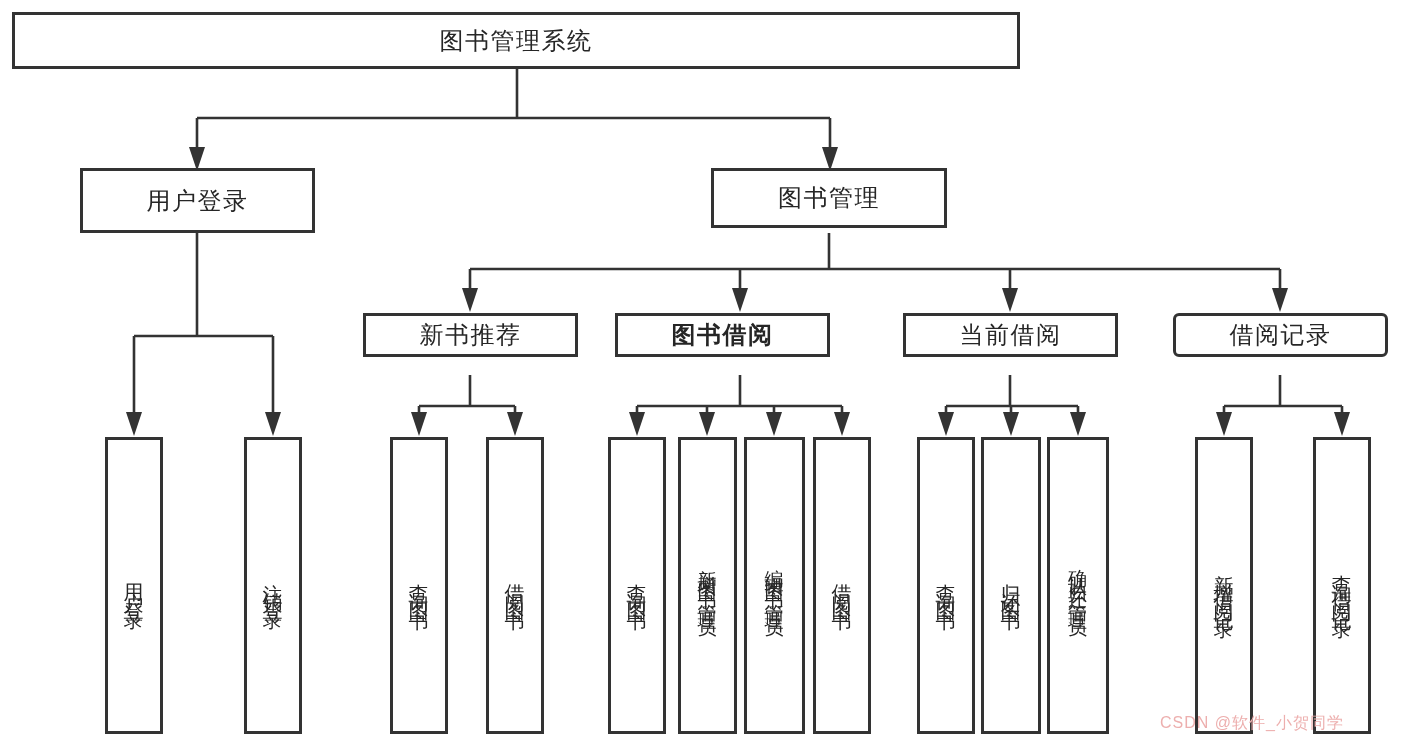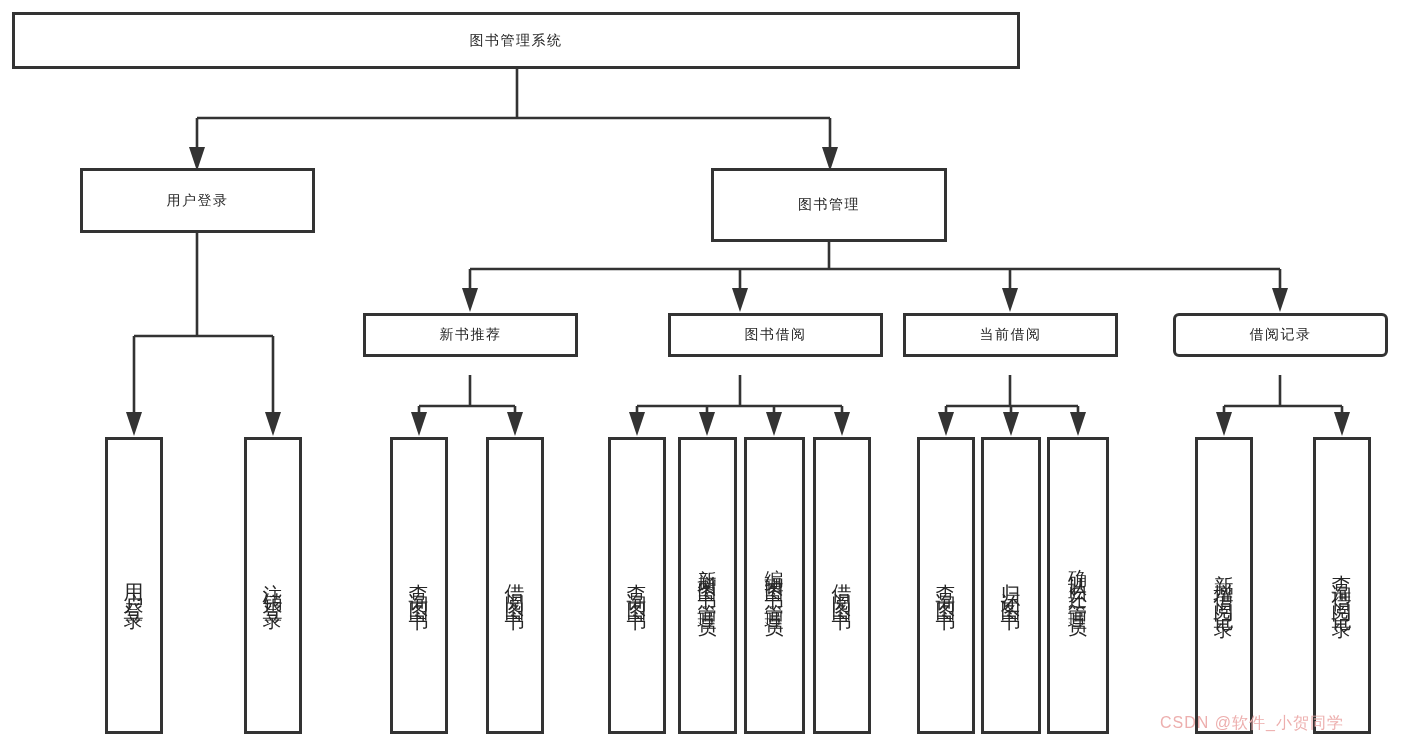--- a/index.html
+++ b/index.html
@@ -20,24 +20,24 @@
   .box{
     position:absolute;
     box-sizing:border-box;
     border:3px solid var(--line);
     background:#ffffff;
     color:var(--text);
     display:flex;
     align-items:center;
     justify-content:center;
   }
-  .hbox{font-size:14px;letter-spacing:1.5px;white-space:nowrap;}
+  .hbox{font-size:24px;letter-spacing:1.5px;white-space:nowrap;}
   .root-box{left:12px;top:12px;width:1008px;height:57px;}
   .lv2-user{left:80px;top:168px;width:235px;height:65px;}
-  .lv2-book{left:711px;top:168px;width:236px;height:74px;}
+  .lv2-book{left:711px;top:168px;width:236px;height:60px;}
   .lv3{top:313px;width:215px;height:44px;}
   .vbox{top:437px;height:297px;}
   .vbox .vtxt{
     writing-mode:vertical-rl;
     text-orientation:mixed;
     font-size:20px;
     line-height:1;
     letter-spacing:9px;
     white-space:nowrap;
   }
@@ -102,21 +102,21 @@
   <div class="box hbox lv2-user">
     <span>用户登录</span>
   </div>
   <div class="box hbox lv2-book">
     <span>图书管理</span>
   </div>
 
   <div class="box hbox lv3" style="left:363px;">
     <span>新书推荐</span>
   </div>
-  <div class="box hbox lv3" style="left:668px;">
+  <div class="box hbox lv3" style="left:615px;font-weight:bold;">
     <span>图书借阅</span>
   </div>
   <div class="box hbox lv3" style="left:903px;">
     <span>当前借阅</span>
   </div>
   <div class="box hbox lv3" style="left:1173px;border-radius:6px;">
     <span>借阅记录</span>
   </div>
 
   <div class="box vbox" style="left:105px;width:58px;">

